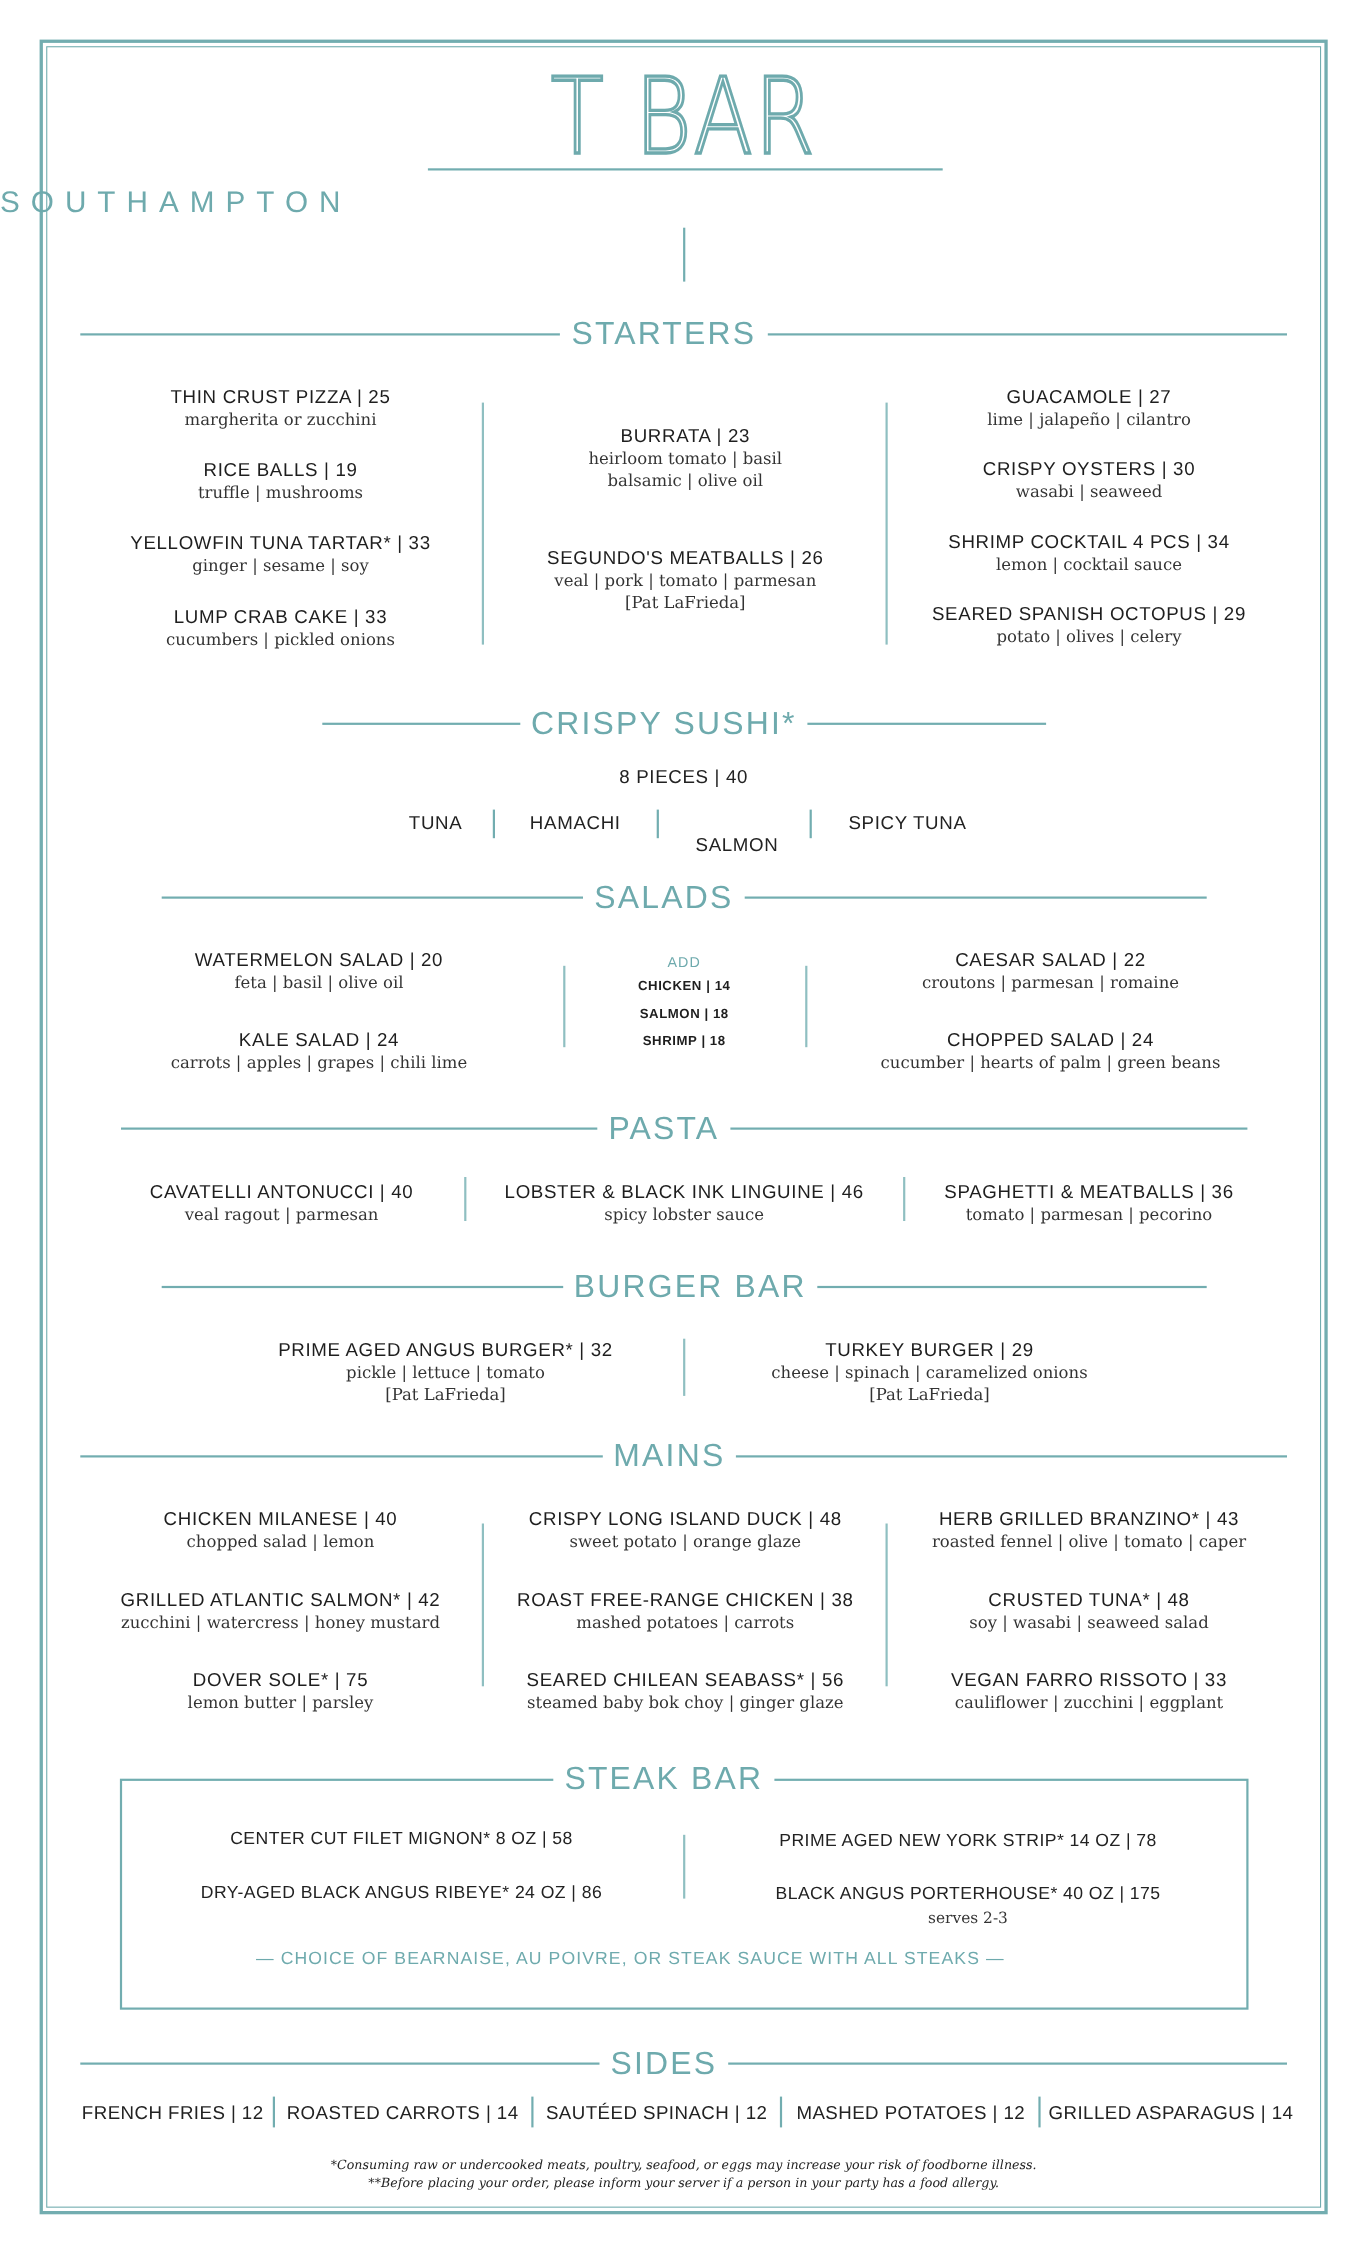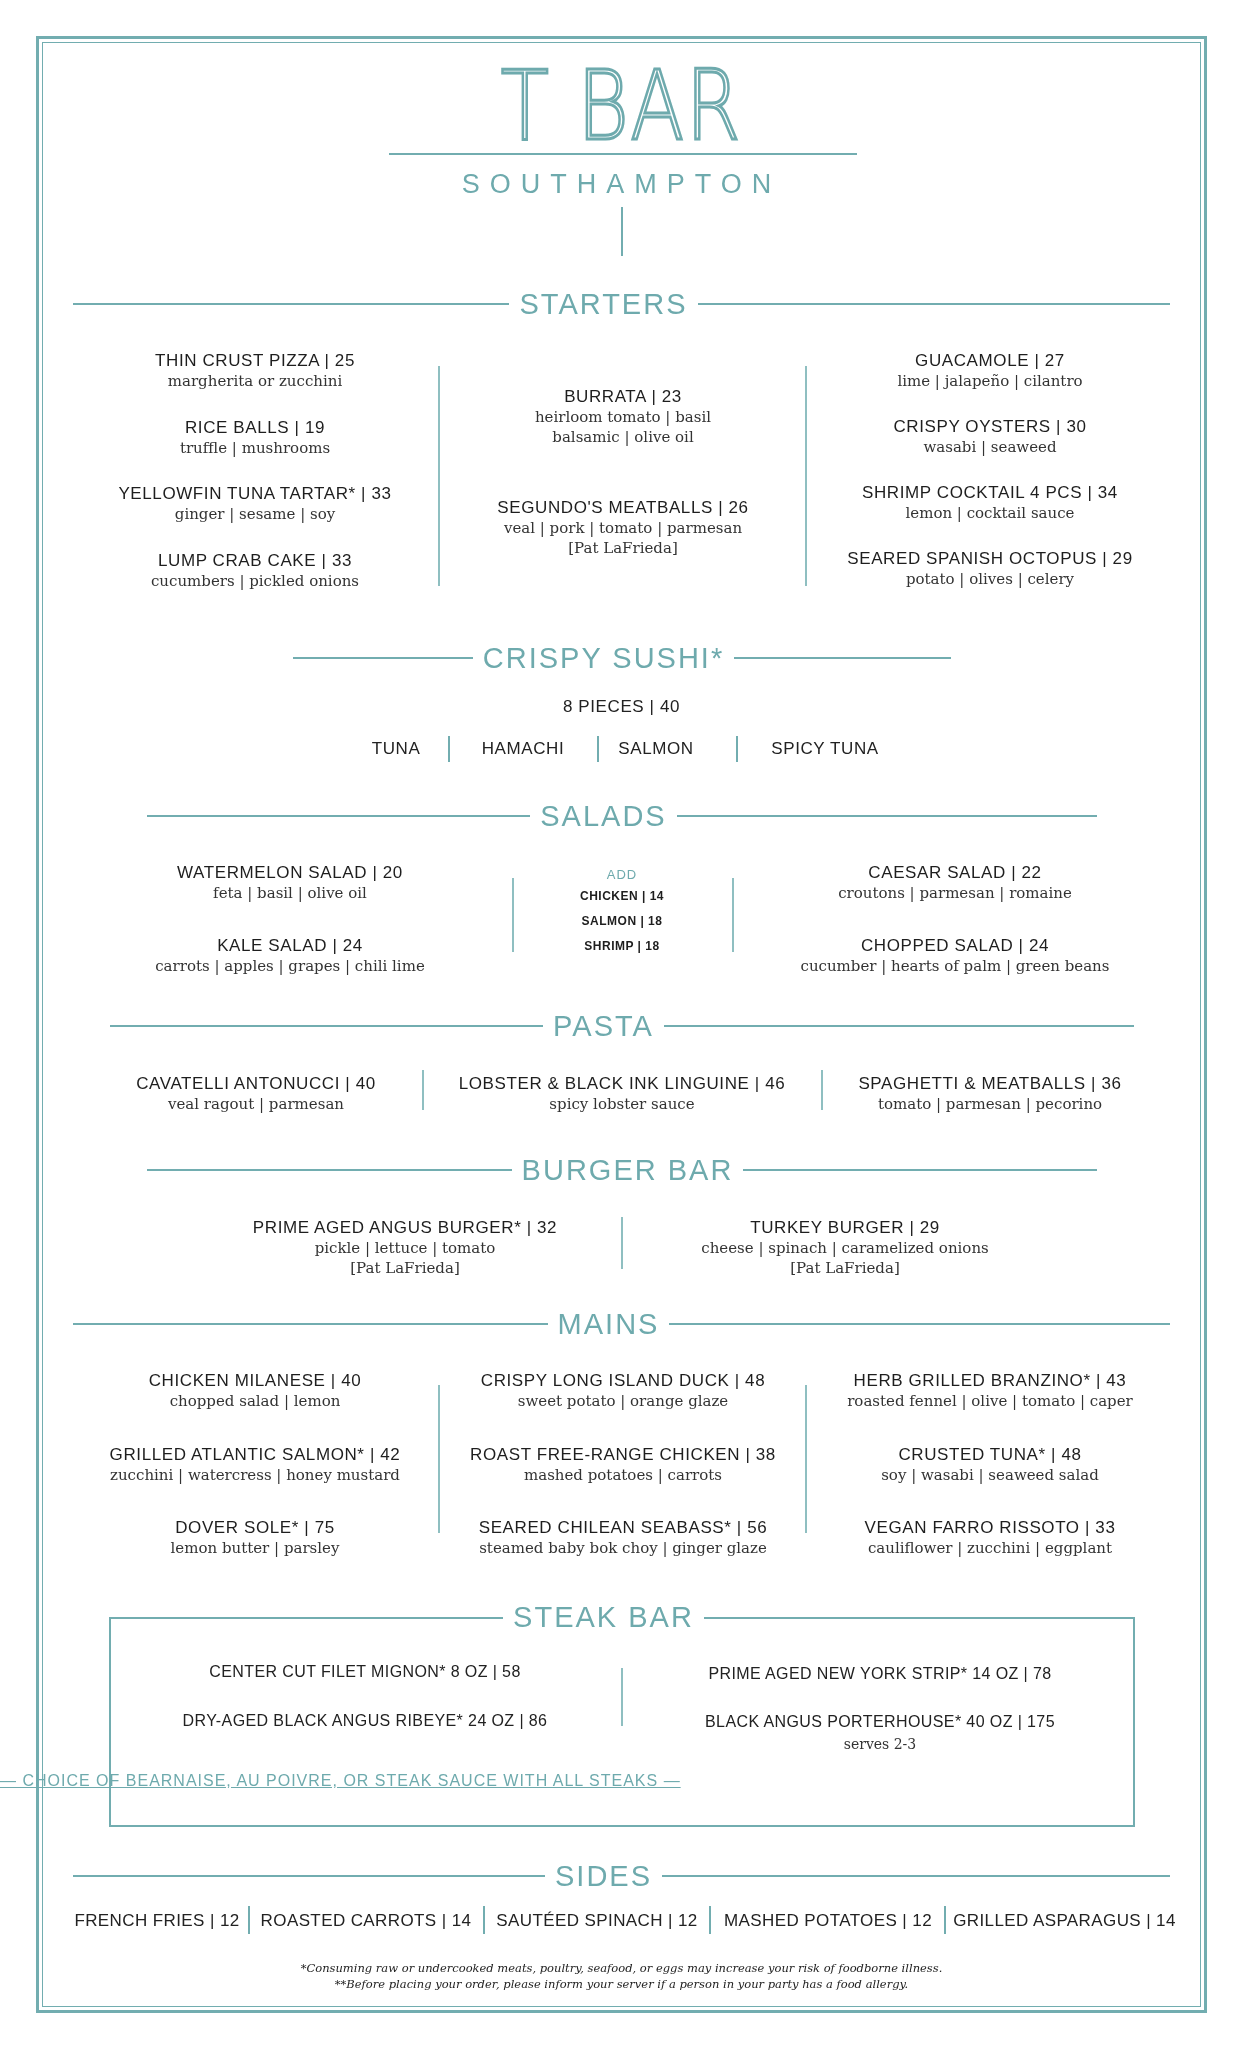--- a/index.html
+++ b/index.html
@@ -7,42 +7,42 @@
   body { position: relative; font-family: "Liberation Sans", sans-serif; color: #222222; }
 
   .frame-outer { position: absolute; left: 36px; top: 36px; width: 1171px; height: 1977px; border: 3px solid #72adb0; }
   .frame-inner { position: absolute; left: 42px; top: 42px; width: 1159px; height: 1965px; border: 1.5px solid #72adb0; }
   .rule { position: absolute; height: 2px; background: #72adb0; }
   .vrule { position: absolute; width: 2px; background: #8fbfc1; }
 
   .logo { position: absolute; left: 0; width: 1243px; top: 58px; text-align: center;
           font-family: "DejaVu Sans", sans-serif; font-weight: 200; font-size: 96px; line-height: 96px;
           color: transparent; -webkit-text-stroke: 3px #6eaaad; letter-spacing: 2px; transform: scaleX(0.82); }
-  .subtitle { position: absolute; left: 0; width: 1243px; top: 169px; text-align: center;
+  .subtitle { position: absolute; left: 0; width: 1243px; top: 169px; text-align: left;
               font-family: "Liberation Sans", sans-serif; font-size: 27px; letter-spacing: 10px; color: #6eaaad; }
 
   .sec-title { position: absolute; left: 0; width: 1207px; text-align: center;
                font-family: "Liberation Sans", sans-serif; font-size: 29px; letter-spacing: 2px; color: #6eaaad; line-height: 32px; }
   .sec-title span { background: #ffffff; padding: 0 10px; position: relative; }
 
   .item { position: absolute; text-align: center; }
   .item .name { font-family: "Liberation Sans", sans-serif; font-size: 17px; letter-spacing: 0.6px; color: #1e1e1e; line-height: 21px; white-space: nowrap; }
   .item .desc { font-family: "DejaVu Serif", serif; font-size: 15px; color: #333333; line-height: 20px; white-space: nowrap; }
   .item .note { font-family: "DejaVu Serif", serif; font-size: 15px; color: #333333; line-height: 20px; }
 
   .sushi-count { position: absolute; left: 0; width: 1243px; top: 697px; text-align: center; font-size: 17px; letter-spacing: 0.6px; }
   .sushi-type { position: absolute; top: 739px; font-size: 17px; letter-spacing: 0.6px; text-align: center; white-space: nowrap; }
 
   .add-box { position: absolute; text-align: center; }
   .add-label { font-size: 13px; letter-spacing: 1px; color: #6eaaad; line-height: 18px; }
   .add-item { font-size: 12px; letter-spacing: 0.5px; color: #1e1e1e; line-height: 25px; font-weight: bold; }
 
   .steak-box { position: absolute; left: 109px; top: 1617px; width: 1026px; height: 210px; border: 2px solid #72adb0; }
   .steak-item { position: absolute; text-align: center; font-size: 16px; letter-spacing: 0.4px; white-space: nowrap; }
-  .steak-note { position: absolute; left: 0; width: 1146px; top: 1772px; font-size: 16px; letter-spacing: 1px; color: #6eaaad; text-decoration: underline; }
+  .steak-note { position: absolute; left: 0; width: 1146px; top: 1772px; text-align: center; font-size: 16px; letter-spacing: 1px; color: #6eaaad; }
 
   .side { position: absolute; top: 1911px; font-size: 17px; letter-spacing: 0.4px; white-space: nowrap; text-align: center; }
 
   .disclaimer { position: absolute; left: 0; width: 1243px; text-align: center; font-family: "DejaVu Serif", serif; font-style: italic; font-size: 11.5px; color: #222222; }
 </style>
 </head>
 <body>
 
 <div class="frame-outer"></div>
 <div class="frame-inner"></div>
@@ -104,21 +104,21 @@
   <div class="desc">potato | olives | celery</div>
 </div>
 
 <div class="rule" style="left:293px; top:657px; width:658px;"></div>
 <div class="sec-title" style="top:642px;"><span>CRISPY SUSHI*</span></div>
 <div class="sushi-count">8 PIECES | 40</div>
 <div class="sushi-type" style="left:356px; width:80px;">TUNA</div>
 <div class="vrule" style="left:448px; top:736px; height:26px; background:#72adb0;"></div>
 <div class="sushi-type" style="left:468px; width:110px;">HAMACHI</div>
 <div class="vrule" style="left:597px; top:736px; height:26px; background:#72adb0;"></div>
-<div class="sushi-type" style="left:601px; width:110px;">SALMON</div>
+<div class="sushi-type" style="left:615px; width:110px;margin-top:20px;">SALMON</div>
 <div class="vrule" style="left:736px; top:736px; height:26px; background:#72adb0;"></div>
 <div class="sushi-type" style="left:760px; width:130px;">SPICY TUNA</div>
 
 <div class="rule" style="left:147px; top:815px; width:950px;"></div>
 <div class="sec-title" style="top:800px;"><span>SALADS</span></div>
 
 <div class="item" style="left:110px; width:360px; top:862px;">
   <div class="name">WATERMELON SALAD | 20</div>
   <div class="desc">feta | basil | olive oil</div>
 </div>

